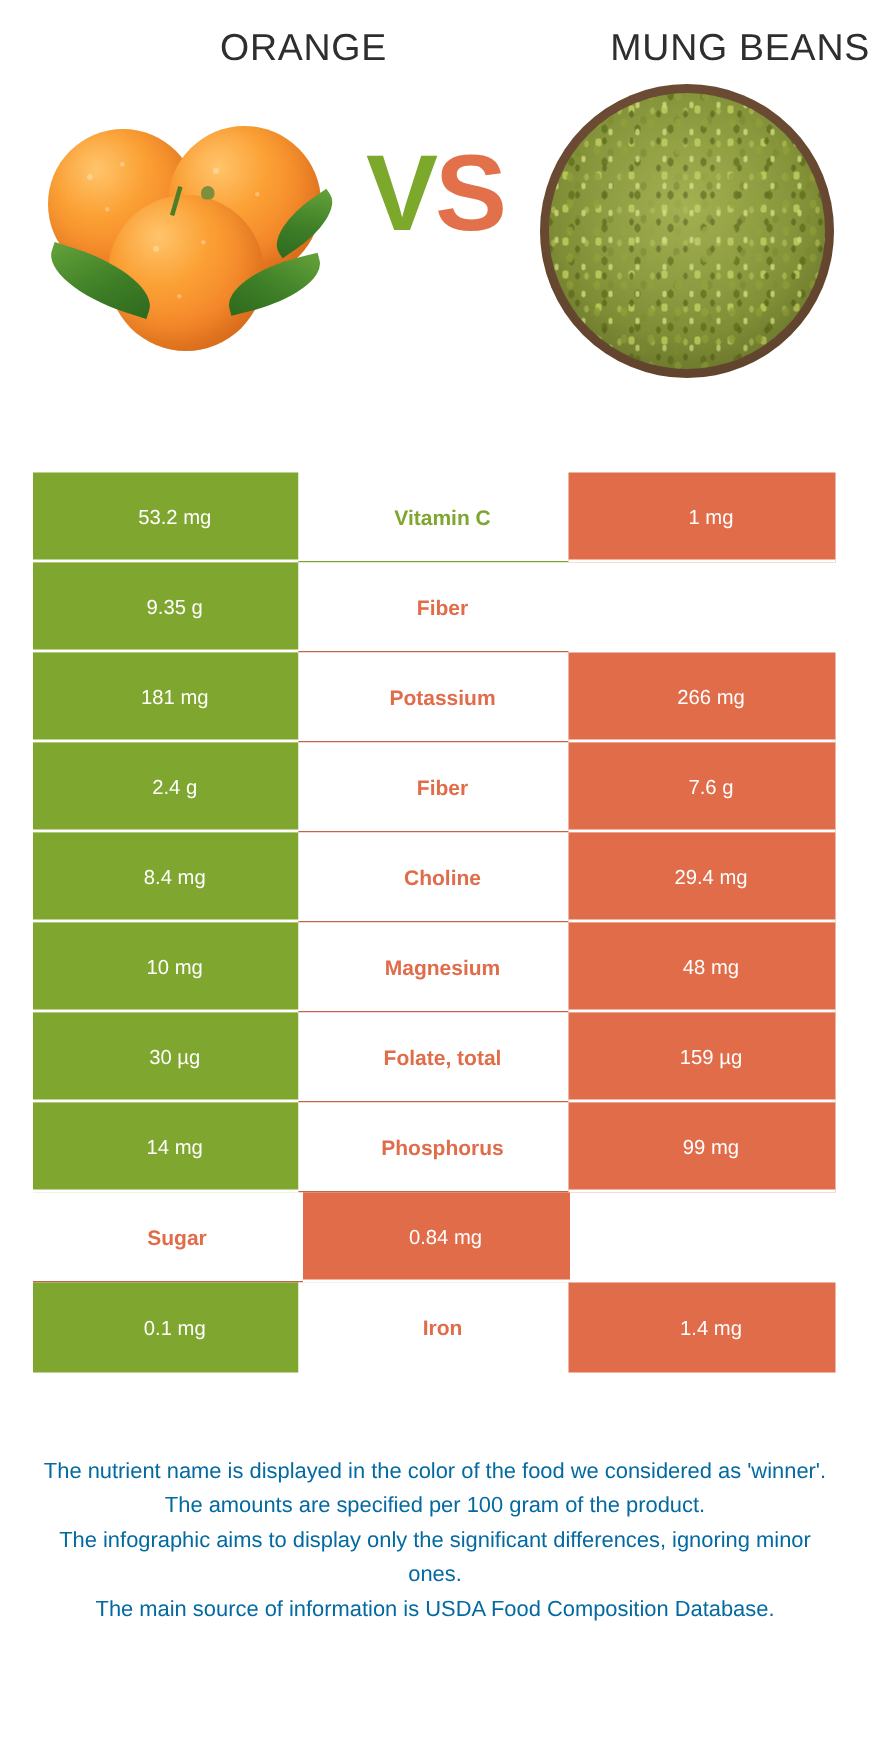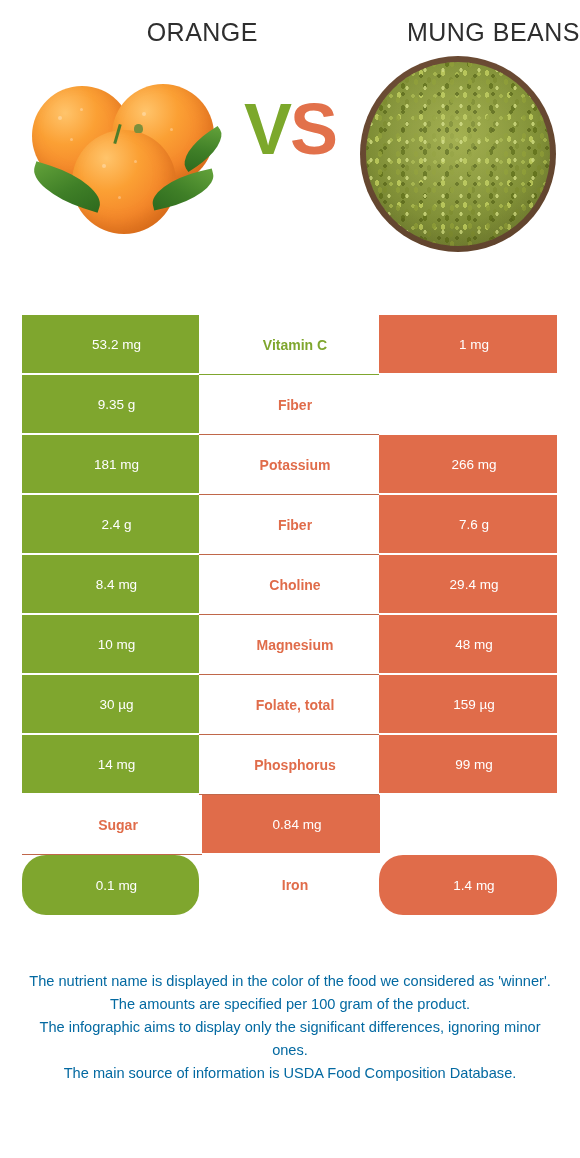--- a/index.html
+++ b/index.html
@@ -193,21 +193,21 @@
     font-size: 14px;
     font-weight: 700;
   }
   .cell-right {
     width: 178px;
     background: #e06c4a;
     color: #ffffff;
     border-bottom: 2px solid #ffffff;
   }
   .row:last-child .cell-left,
-  .row:last-child .cell-right { border-bottom: none; border-radius: 24px; }
+  .row:last-child .cell-right { border-bottom: none; }
 
   
   .cell-mid { border-bottom: 1px solid transparent; }
   .win-green .cell-mid { color: #7fa62e; border-bottom-color: #7fa62e; }
   .win-orange .cell-mid { color: #e06c4a; border-bottom-color: #c0674a; }
   .row:last-child .cell-mid { border-bottom: none; }
 
   
   .footer {
     position: absolute;

